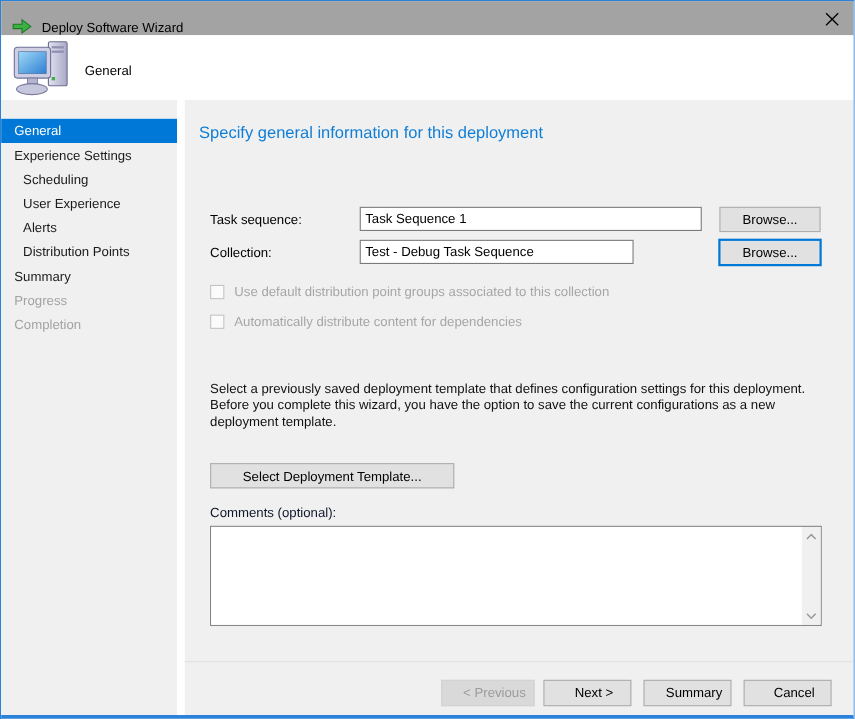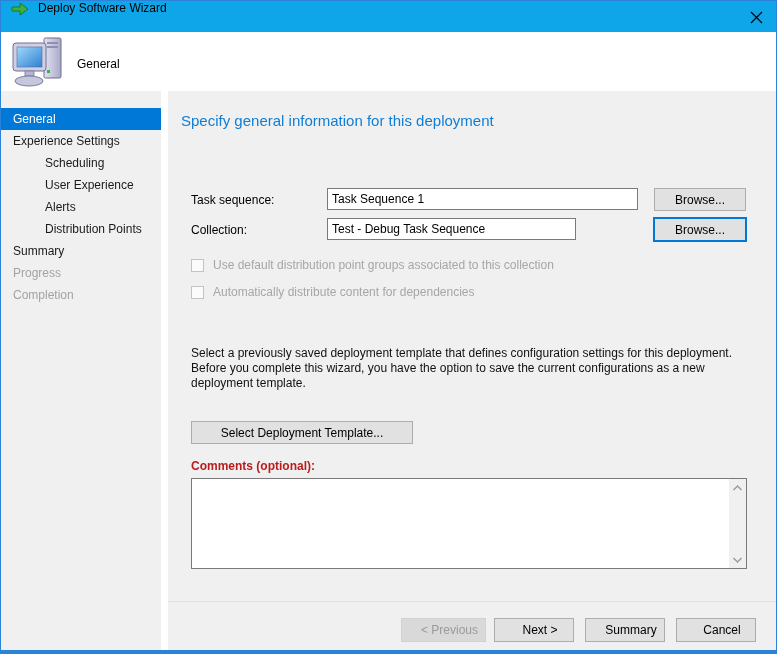--- a/index.html
+++ b/index.html
@@ -2,37 +2,37 @@
 <html><head>
 <meta charset="utf-8">
 <style>
   * { margin:0; padding:0; box-sizing:border-box; }
   html,body { width:777px; height:654px; }
   body { font-family:"Liberation Sans", sans-serif; font-size:12px; color:#1a1a1a; background:#ffffff; }
 
   .window { position:relative; width:777px; height:654px; border:1px solid #2a83d8; background:#f0f0f0; overflow:hidden; }
 
   
-  .titlebar { position:absolute; top:0; left:0; right:0; height:31px; background:#0ea5e9; display:flex; align-items:flex-start; padding-left:9px; }
+  .titlebar { position:absolute; top:0; left:0; right:0; height:31px; background:#a3a3a3; display:flex; align-items:flex-end; padding-left:9px; }
   .title-icon { width:20px; height:16px; margin-right:8px; flex:0 0 auto; }
   .title-text { font-size:12px; color:#000; }
   .close-btn { position:absolute; right:10px; top:6px; width:20px; height:20px; display:flex; align-items:center; justify-content:center; cursor:pointer; }
 
   
   .header { position:absolute; top:31px; left:0; right:0; height:59px; background:#fff; }
   .header-icon { position:absolute; left:10px; top:3px; }
   .header-label { position:absolute; left:76px; top:25px; font-size:12px; color:#000; }
 
   
   .body { position:absolute; top:90px; left:0; right:0; bottom:3px; background:#f0f0f0; }
   .sidebar { position:absolute; left:0; top:0; width:160px; bottom:0; background:#f0f0f0; }
   .sidebar-divider { position:absolute; left:160px; top:0; width:7px; bottom:0; background:#ffffff; }
   .nav { position:absolute; top:17px; left:0; right:0; }
   .nav-item { height:22px; line-height:22px; padding-left:12px; color:#1a1a1a; cursor:pointer; white-space:nowrap; }
-  .nav-item.sub { padding-left:44px; }
+  .nav-item.sub { padding-left:20px; }
   .nav-item.selected { background:#0078d7; color:#ffffff; }
   .nav-item.disabled { color:#a3a3a3; cursor:default; }
 
   .main { position:absolute; left:167px; top:0; right:0; bottom:0;border-radius:11px; }
   .heading { position:absolute; left:13px; top:21px; font-size:15px; color:#0f7ed7; }
 
   .field-label { position:absolute; color:#000; }
   .lbl-task { left:23px; top:102px; }
   .lbl-coll  { left:23px; top:132px; }
 
@@ -48,21 +48,21 @@
 
   .chk { position:absolute; left:23px; display:flex; align-items:center; color:#a6a6a6; }
   .chk-1 { top:167px; }
   .chk-2 { top:194px; }
   .chk-box { width:13px; height:13px; border:1px solid #c3c3c3; background:#fbfbfb; margin-right:9px; flex:0 0 auto; }
 
   .template-para { position:absolute; left:23px; top:255px; width:565px; line-height:15px; color:#111; }
 
   .btn-select-template { position:absolute; left:23px; top:330px; width:222px; height:23px; }
 
-  .comments-label { position:absolute; left:23px; top:368px; color:#b91c1c;font-weight:bold; }
+  .comments-label { position:absolute; left:23px; top:368px; color:#0f172a; }
   .comments-box { position:absolute; left:23px; top:387px; width:556px; height:91px; border:1px solid #7a7a7a; background:#fff; display:flex; }
   .comments-text { flex:1 1 auto; border:none; outline:none; resize:none; background:#fff;
                    font-family:"Liberation Sans", sans-serif; font-size:12px; padding:2px 4px; }
   .vscroll { flex:0 0 17px; background:#f0f0f0; position:relative; }
   .vs-arrow { position:absolute; left:0; width:17px; height:17px; display:flex; align-items:center; justify-content:center; cursor:pointer; }
   .vs-up { top:0; }
   .vs-down { bottom:0; }
 
   .footer-divider { position:absolute; left:0; right:0; top:510px; height:1px; background:#e0e0e0; }
 

